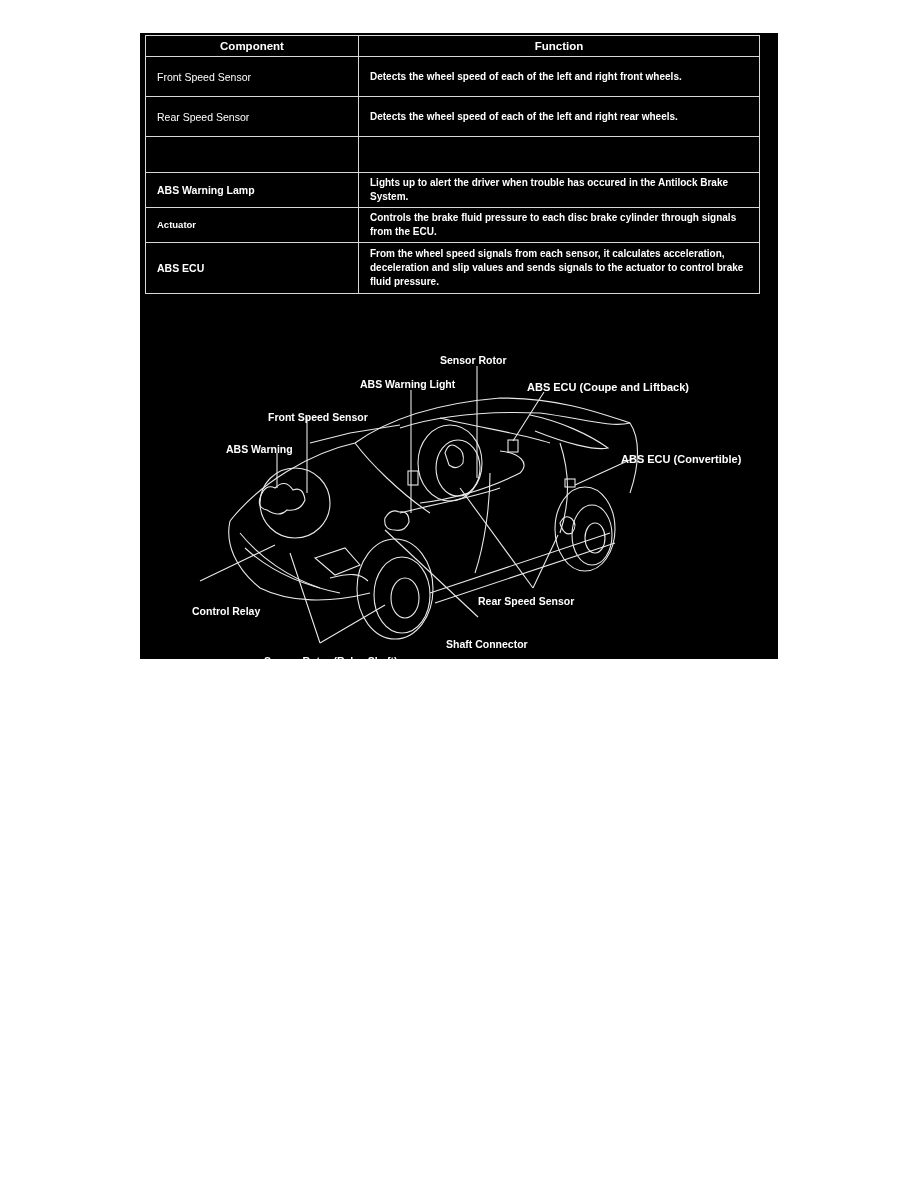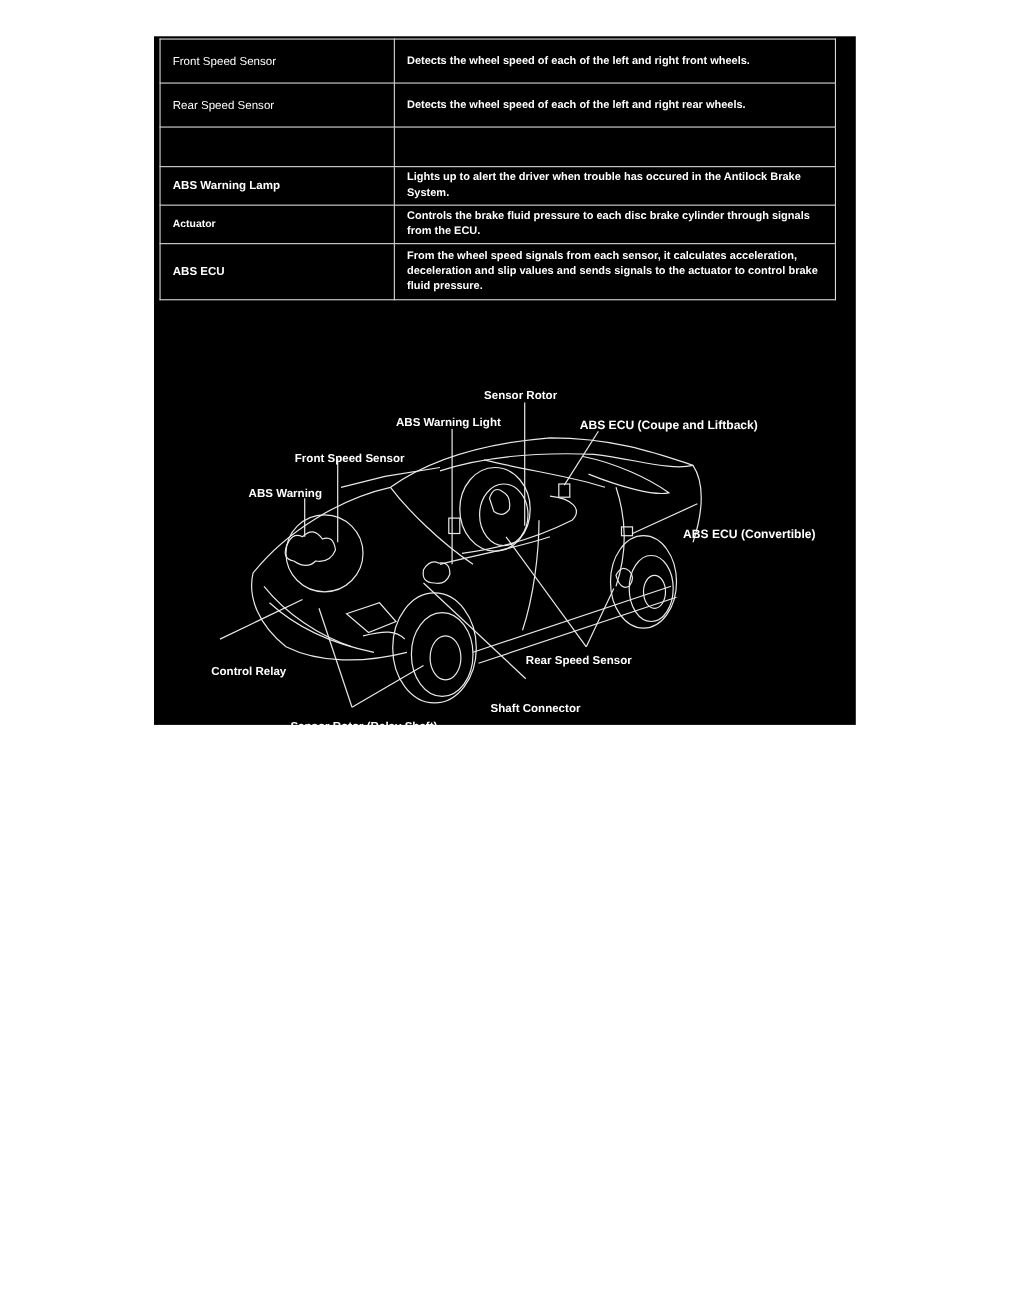--- a/index.html
+++ b/index.html
@@ -14,20 +14,24 @@
   .diagram { position: absolute; left: 0; top: 270px; width: 528px; height: 356px; }
   .lbl { position: absolute; color: #fff; font-size: 10.5px; font-weight: bold; white-space: nowrap; }
   svg { position: absolute; left: 0; top: 0; }
 </style>
 </head>
 <body>
 
 <div class="sheet">
   <table class="tbl">
     <tbody>
+        <tr>
+      <th>Component</th>
+      <th>Function</th>
+    </tr>
     <tr style="height:40px">
       <td class="comp" style="font-weight:normal">Front Speed Sensor</td>
       <td class="func">Detects the wheel speed of each of the left and right front wheels.</td>
     </tr>
     <tr style="height:40px">
       <td class="comp" style="font-weight:normal">Rear Speed Sensor</td>
       <td class="func">Detects the wheel speed of each of the left and right rear wheels.</td>
     </tr>
     <tr style="height:36px">
       <td class="comp"></td>
@@ -99,19 +103,19 @@
       <line x1="338" y1="314" x2="245" y2="227"></line>
       <line x1="180" y1="340" x2="150" y2="250"></line>
       <line x1="180" y1="340" x2="245" y2="302"></line>
     </svg>
 
     <span class="lbl" style="left:300px; top:51px;">Sensor Rotor</span>
     <span class="lbl" style="left:220px; top:75px;">ABS Warning Light</span>
     <span class="lbl" style="left:387px; top:78px; font-size:11px;">ABS ECU (Coupe and Liftback)</span>
     <span class="lbl" style="left:128px; top:108px;">Front Speed Sensor</span>
     <span class="lbl" style="left:86px; top:140px;">ABS Warning</span>
-    <span class="lbl" style="left:481px; top:150px; font-size:11px;margin-top:27px;">ABS ECU (Convertible)</span>
+    <span class="lbl" style="left:481px; top:150px; font-size:11px;">ABS ECU (Convertible)</span>
     <span class="lbl" style="left:52px; top:286px;margin-top:16px;">Control Relay</span>
     <span class="lbl" style="left:338px; top:292px;">Rear Speed Sensor</span>
     <span class="lbl" style="left:306px; top:335px;">Shaft Connector</span>
     <span class="lbl" style="left:124px; top:352px;">Sensor Rotor (Relay Shaft)</span>
   </div>
 </div>
 
 </body></html>

